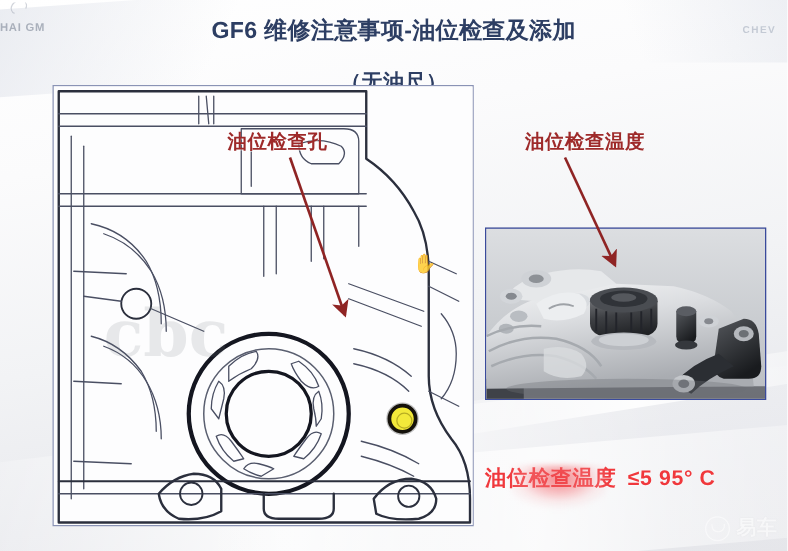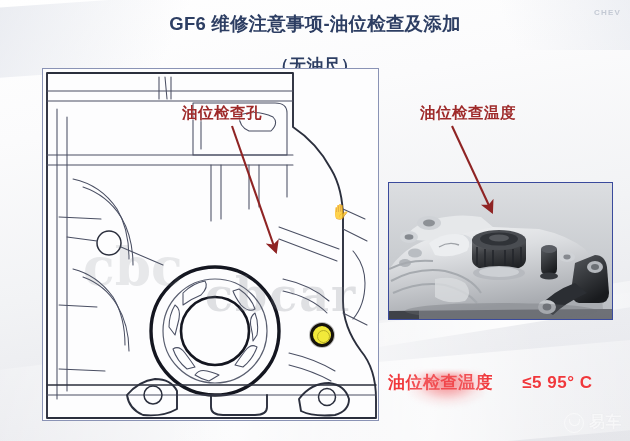--- a/index.html
+++ b/index.html
@@ -80,21 +80,21 @@
     border: 1.4px solid #aab0bc;
     border-radius: 60% 40% 55% 45%;
     border-bottom-color: transparent;
     transform: rotate(-22deg);
     opacity: .75;
   }
   .brand-topleft .txt { position: absolute; left: 0px; top: 7px; }
 
   .brand-topright {
     position: absolute;
-    right: 2px; top: 8px;
+    right: 2px; top: 19px;
     color: #b9c0cc;
     font-size: 8px;
     font-weight: bold;
     letter-spacing: 1.2px;
     opacity: .8;
     white-space: nowrap;
     overflow: hidden;
     width: 34px;
   }
 
@@ -192,21 +192,21 @@
   .bottom-note {
     position: absolute;
     left: 388px; top: 371px;
     color: #f0383c;
     font-size: 17px;
     font-weight: bold;
     letter-spacing: 0.5px;
     white-space: nowrap;
     text-shadow: 0 1px 1px rgba(255,255,255,.6);
   }
-  .bottom-note .note-temp { margin-left: 24px; }
+  .bottom-note .note-temp { margin-left: 4px; }
   
   .note-smudge {
     position: absolute;
     left: 409px; top: 372px;
     width: 76px; height: 52px;
     background: radial-gradient(ellipse 60% 48% at 50% 22%,
         rgba(240,70,76,0.62) 0%,
         rgba(243,120,125,0.45) 42%,
         rgba(247,178,182,0.22) 70%,
         rgba(255,255,255,0) 100%);
@@ -266,20 +266,24 @@
 <body>
 
 <div id="slide">
 
   <div class="swoosh swoosh-4"></div>
   <div class="swoosh swoosh-5"></div>
   <div class="swoosh swoosh-1"></div>
   <div class="swoosh swoosh-2"></div>
   <div class="swoosh swoosh-3"></div>
 
+  <div class="brand-topleft">
+    <span class="swirl"></span>
+    <span class="txt">HAI GM</span>
+  </div>
   <div class="brand-topright">CHEV</div>
 
   <div class="title-block">
     <div class="title-line1">GF6 维修注意事项-油位检查及添加</div>
     <div class="title-line2">（无油尺）</div>
   </div>
 
   <div class="diagram-panel">
     <svg width="337" height="353" viewBox="0 0 337 353" xmlns="http://www.w3.org/2000/svg">
       <rect x="0" y="0" width="337" height="353" fill="#fdfdfe"></rect>
@@ -445,21 +449,20 @@
   <svg class="arrows-layer" viewBox="0 0 630 441" xmlns="http://www.w3.org/2000/svg">
     <defs>
       <marker id="redArrow" markerWidth="7" markerHeight="7" refX="5.4" refY="3.3" orient="auto" markerUnits="strokeWidth">
         <path d="M0,0 L6.4,3.3 L0,6.6 L1.6,3.3 Z" fill="#8f2424"></path>
       </marker>
     </defs>
     <line x1="232" y1="126" x2="276" y2="252" stroke="#8f2424" stroke-width="2.1" marker-end="url(#redArrow)"></line>
     <line x1="452" y1="126" x2="492" y2="212" stroke="#8f2424" stroke-width="2.1" marker-end="url(#redArrow)"></line>
   </svg>
 
-  <div class="center-watermark">cbcar</div>
 
   <div class="bottom-note">
     <span>油位检查温度</span>
     <span class="note-temp">≤5 95° C</span>
   </div>
   <div class="note-smudge"></div>
 
   <div class="yiche-logo">
     <span class="yiche-mark"></span>
     <span class="yiche-text">易车</span>

